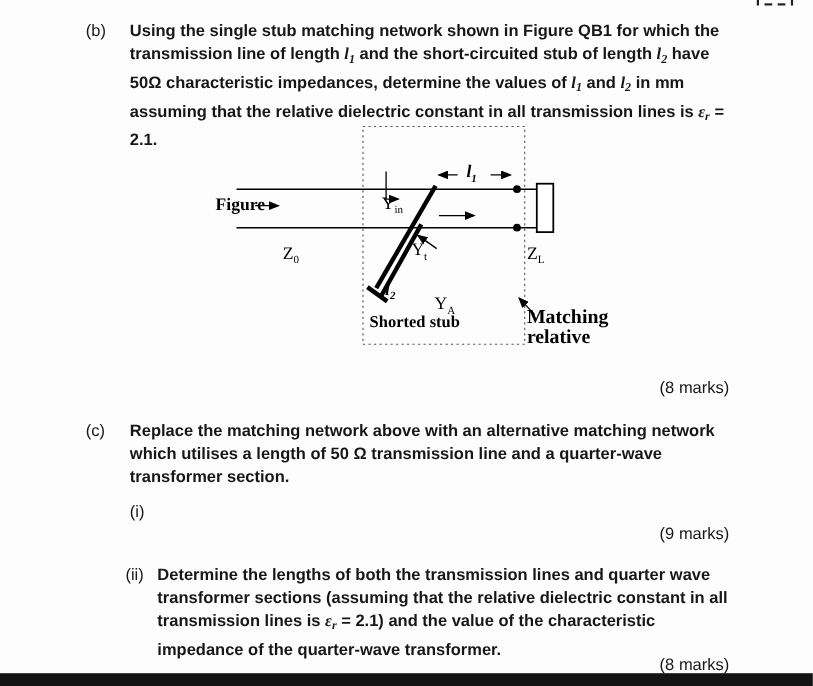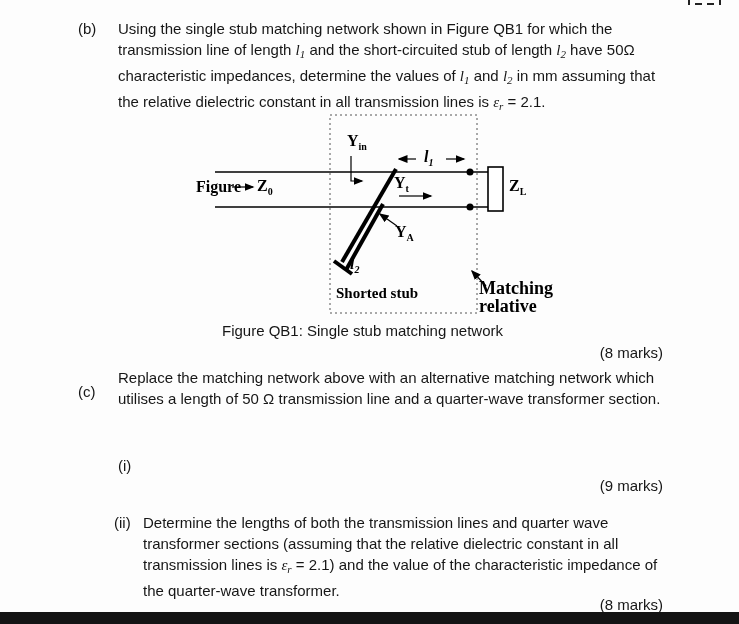--- a/index.html
+++ b/index.html
@@ -5,33 +5,33 @@
   html,body{margin:0;padding:0;}
   #page{
     position:relative;
     width:739px;height:624px;
     background:#fdfdfd;
     font-family:"Liberation Sans",sans-serif;
     color:#161616;
     overflow:hidden;
   }
   .qlabel{position:absolute;font-size:15px;line-height:21px;}
-  .qtext{position:absolute;font-size:15px;line-height:21px;}
+  .qtext{position:absolute;font-size:15px;line-height:21px;font-weight:bold;}
   .marks{position:absolute;font-size:15px;text-align:right;}
   .seg-plain{}
   .seg-var{font-family:"Liberation Serif",serif;font-style:italic;}
   .seg-sub{font-family:"Liberation Serif",serif;font-style:italic;font-size:11px;vertical-align:-3px;}
   #figure{position:absolute;left:0;top:112px;width:739px;height:206px;}
   #figure svg{position:absolute;left:0;top:0;}
   .fig-label{
     position:absolute;
     font-family:"Liberation Serif",serif;
     font-size:16px;color:#000;white-space:nowrap;line-height:17px;font-weight:bold;
   }
-  .bold{font-weight:bold;}
+  .bold{font-weight:normal;margin-top:45px;}
   .ital{font-style:italic;}
   .fsub{font-size:10px;vertical-align:-4px;}
   #figure-caption{position:absolute;left:222px;top:322px;font-size:15px;}
   #bottom-bar{position:absolute;left:0;bottom:0;width:739px;height:12px;}
   #clipped-frag{position:absolute;top:0;right:10px;width:46px;height:7px;overflow:hidden;}
   #clipped-frag i{display:inline-block;background:#222;width:2px;height:5px;margin-left:5px;vertical-align:top;}
   #clipped-frag i.w{width:7px;height:2px;margin-top:3px;}
 </style>
 </head>
 <body>
@@ -70,34 +70,33 @@
       <path d="M446,47 L464,47" stroke="#000" stroke-width="1.2" fill="none" marker-end="url(#arr)"></path>
       <path d="M399,84 L431,84" stroke="#000" stroke-width="1.2" fill="none" marker-end="url(#arr)"></path>
       <path d="M397,114 L380,102" stroke="#000" stroke-width="1.2" fill="none" marker-end="url(#arr)"></path>
       <path d="M486,174 L472,159" stroke="#000" stroke-width="1.2" fill="none" marker-end="url(#arr)"></path>
     </svg>
 
     <span class="fig-label" style="left:196px;top:66px">Figure</span>
     <span class="fig-label bold" style="left:257px;top:65px"><span>Z</span><span class="fsub">0</span></span>
     <span class="fig-label bold" style="left:347px;top:20px"><span>Y</span><span class="fsub">in</span></span>
     <span class="fig-label ital" style="left:424px;top:36px"><span>l</span><span class="fsub">1</span></span>
-    <span class="fig-label bold" style="left:394px;top:62px"><span>Y</span><span class="fsub">t</span></span>
+    <span class="fig-label bold" style="left:374px;top:62px"><span>Y</span><span class="fsub">t</span></span>
     <span class="fig-label bold" style="left:395px;top:111px"><span>Y</span><span class="fsub">A</span></span>
     <span class="fig-label ital" style="left:350px;top:143px"><span>l</span><span class="fsub">2</span></span>
-    <span class="fig-label bold" style="left:509px;top:65px"><span>Z</span><span class="fsub">L</span></span>
+    <span class="fig-label bold" style="left:479px;top:65px"><span>Z</span><span class="fsub">L</span></span>
     <span class="fig-label" style="left:336px;top:173px;font-size:15px">Shorted stub</span>
     <span class="fig-label" style="left:479px;top:167px;font-size:18px;line-height:18px"><span>Matching</span><br><span>relative</span></span>
   </div>
 
-  <div id="figure-caption">Figure QB1: Single stub matching network</div>
 
   <div class="marks" style="top:344px;right:76px">(8 marks)</div>
 
   <div class="qlabel" style="left:78px;top:381px">(c)</div>
-  <div class="qtext" style="left:118px;top:367px;width:546px">Replace the matching network above with an alternative matching network which utilises a length of 50 Ω transmission line and a quarter-wave transformer section.</div>
+  <div class="qtext" style="left:118px;top:381px;width:546px">Replace the matching network above with an alternative matching network which utilises a length of 50 Ω transmission line and a quarter-wave transformer section.</div>
 
   <div class="qlabel" style="left:118px;top:455px">(i)</div>
   <div class="marks" style="top:477px;right:76px">(9 marks)</div>
 
   <div class="qlabel" style="left:114px;top:512px">(ii)</div>
   <div class="qtext" style="left:143px;top:512px;width:522px"><span class="seg-plain">Determine the lengths of both the transmission lines and quarter wave transformer sections (assuming that the relative dielectric constant in all transmission lines is </span><span class="seg-var">ε</span><span class="seg-sub">r</span><span class="seg-plain"> = 2.1) and the value of the characteristic impedance of the quarter-wave transformer.</span></div>
   <div class="marks" style="top:596px;right:76px">(8 marks)</div>
 
   <div id="bottom-bar" style="background: rgb(20, 20, 20);"></div>
 </div>

